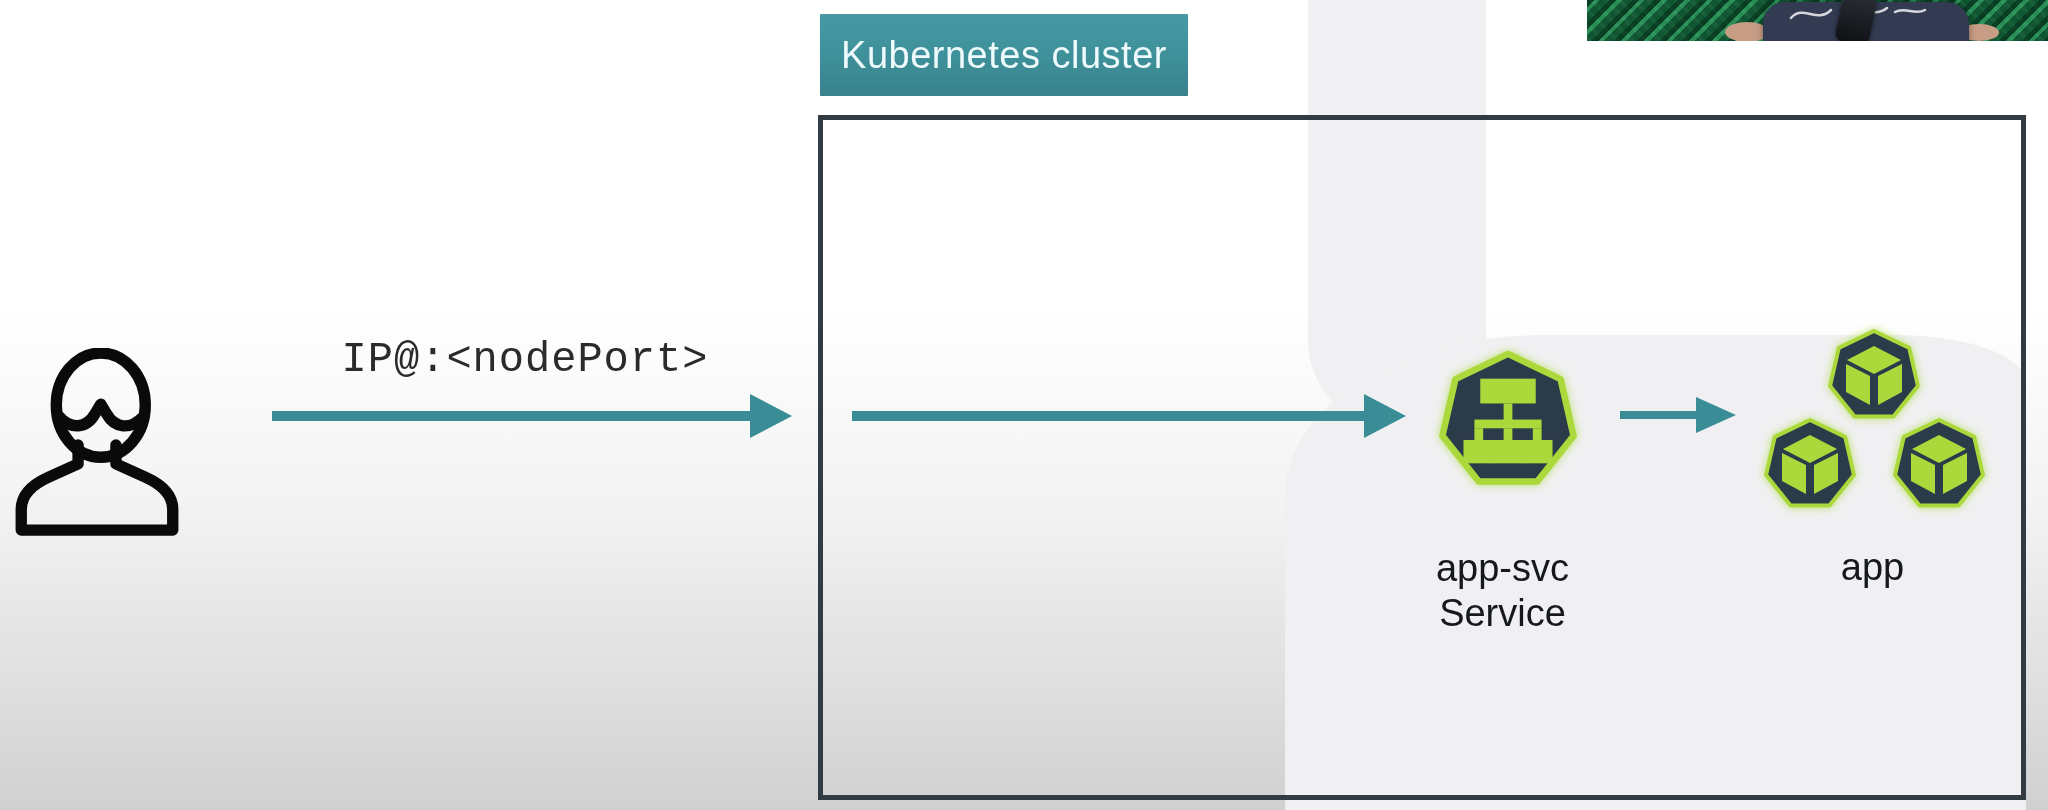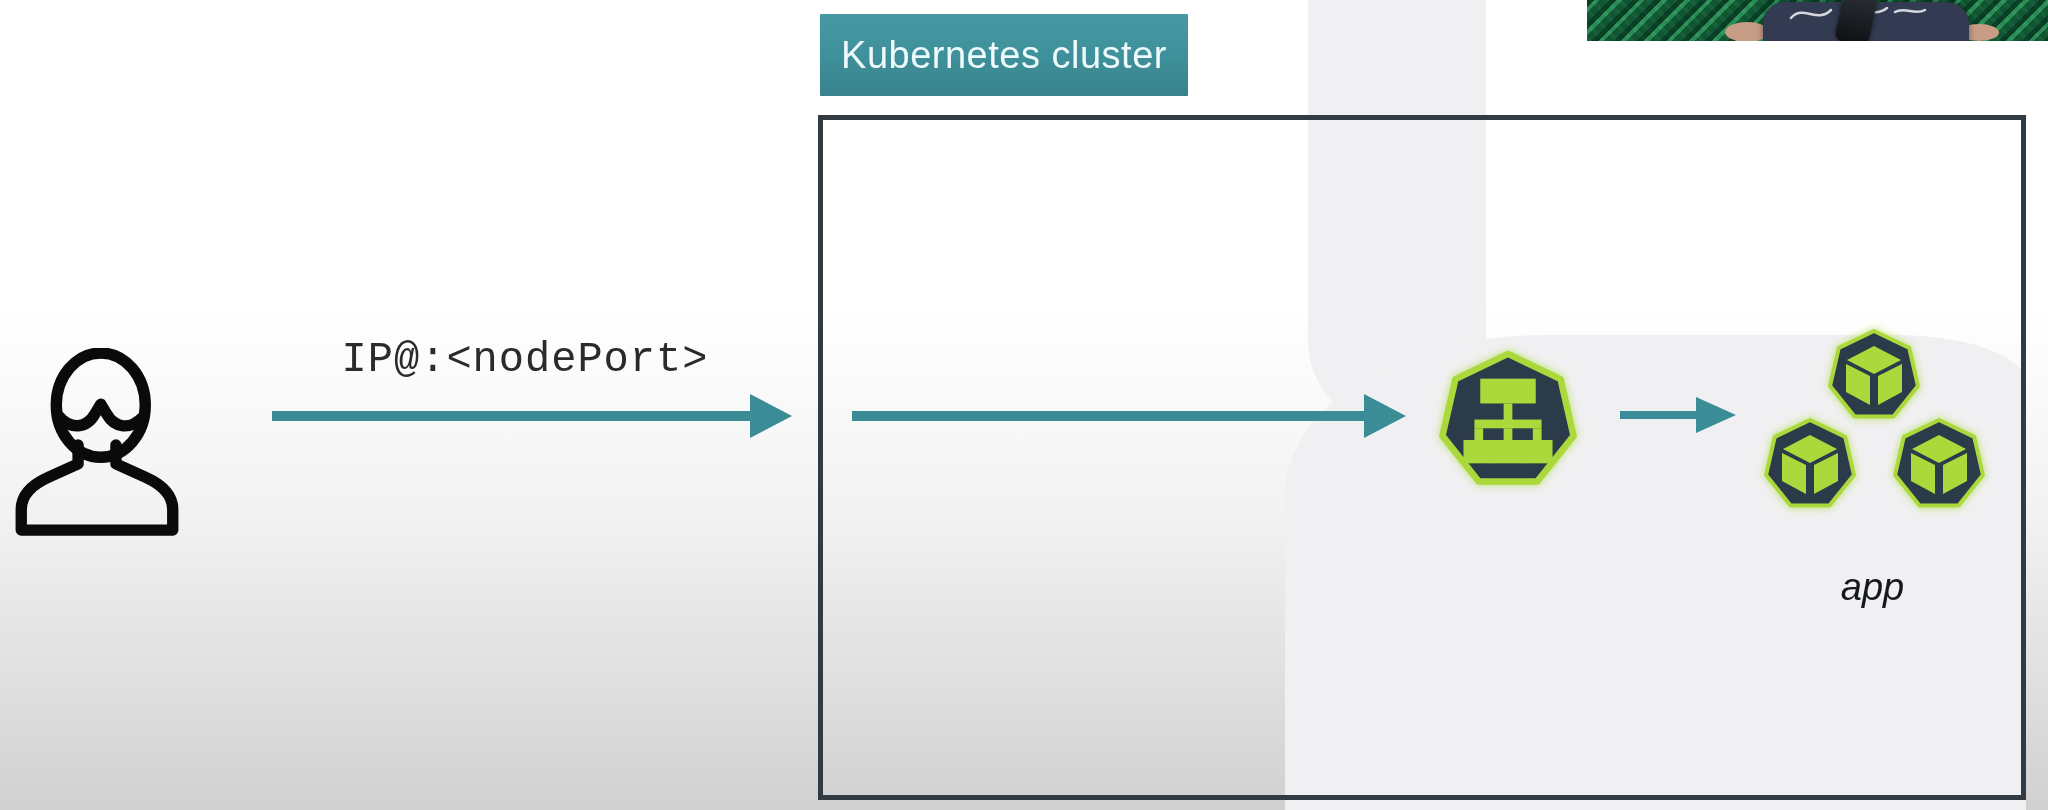--- a/index.html
+++ b/index.html
@@ -129,20 +129,24 @@
       <rect x="27" y="49" width="46" height="6"></rect>
       <rect x="27" y="55" width="6" height="8"></rect>
       <rect x="47" y="55" width="6" height="8"></rect>
       <rect x="67" y="55" width="6" height="8"></rect>
       <rect x="19.5" y="63" width="21" height="16"></rect>
       <rect x="39.5" y="63" width="21" height="16"></rect>
       <rect x="59.5" y="63" width="21" height="16"></rect>
     </g>
   </svg>
 
+  <div class="node-label" style="left:1395px;top:546px;width:215px;">
+    <div>app-svc</div>
+    <div>Service</div>
+  </div>
 
   <svg class="icon-abs k8s-glow" style="left:1824px;top:326px;" width="100" height="100" viewBox="0 0 100 100">
     <polygon points="50,5 85.2,21.9 93.9,59.9 69.5,90.4 30.5,90.4 6.1,59.9 14.8,21.9" fill="#2c3b49" stroke="#abd93c" stroke-width="4" stroke-linejoin="round"></polygon>
     <g fill="#abd93c">
       <polygon points="50,20 77,34 50,48 23,34"></polygon>
       <polygon points="22,38 46,50 46,79 22,66"></polygon>
       <polygon points="78,38 54,50 54,79 78,66"></polygon>
     </g>
   </svg>
   <svg class="icon-abs k8s-glow" style="left:1760px;top:415px;" width="100" height="100" viewBox="0 0 100 100">
@@ -155,21 +159,21 @@
   </svg>
   <svg class="icon-abs k8s-glow" style="left:1889px;top:415px;" width="100" height="100" viewBox="0 0 100 100">
     <polygon points="50,5 85.2,21.9 93.9,59.9 69.5,90.4 30.5,90.4 6.1,59.9 14.8,21.9" fill="#2c3b49" stroke="#abd93c" stroke-width="4" stroke-linejoin="round"></polygon>
     <g fill="#abd93c">
       <polygon points="50,20 77,34 50,48 23,34"></polygon>
       <polygon points="22,38 46,50 46,79 22,66"></polygon>
       <polygon points="78,38 54,50 54,79 78,66"></polygon>
     </g>
   </svg>
 
-  <div class="node-label" style="left:1790px;top:565px;width:165px;font-style:italic;">
+  <div class="node-label" style="left:1790px;top:545px;width:165px;">
     <div>app</div>
   </div>
 
   <div class="webcam">
     <div class="foam"></div>
     <div class="hand left"></div>
     <div class="hand right"></div>
     <div class="torso"></div>
     <svg class="shirt-art" width="150" height="26" viewBox="0 0 150 26">
       <path d="M8,16 C20,2 34,22 48,8 M58,12 C72,0 88,18 104,6 M112,10 C122,4 132,14 142,8" fill="none" stroke="rgba(255,255,255,.8)" stroke-width="2.5" stroke-linecap="round"></path>

